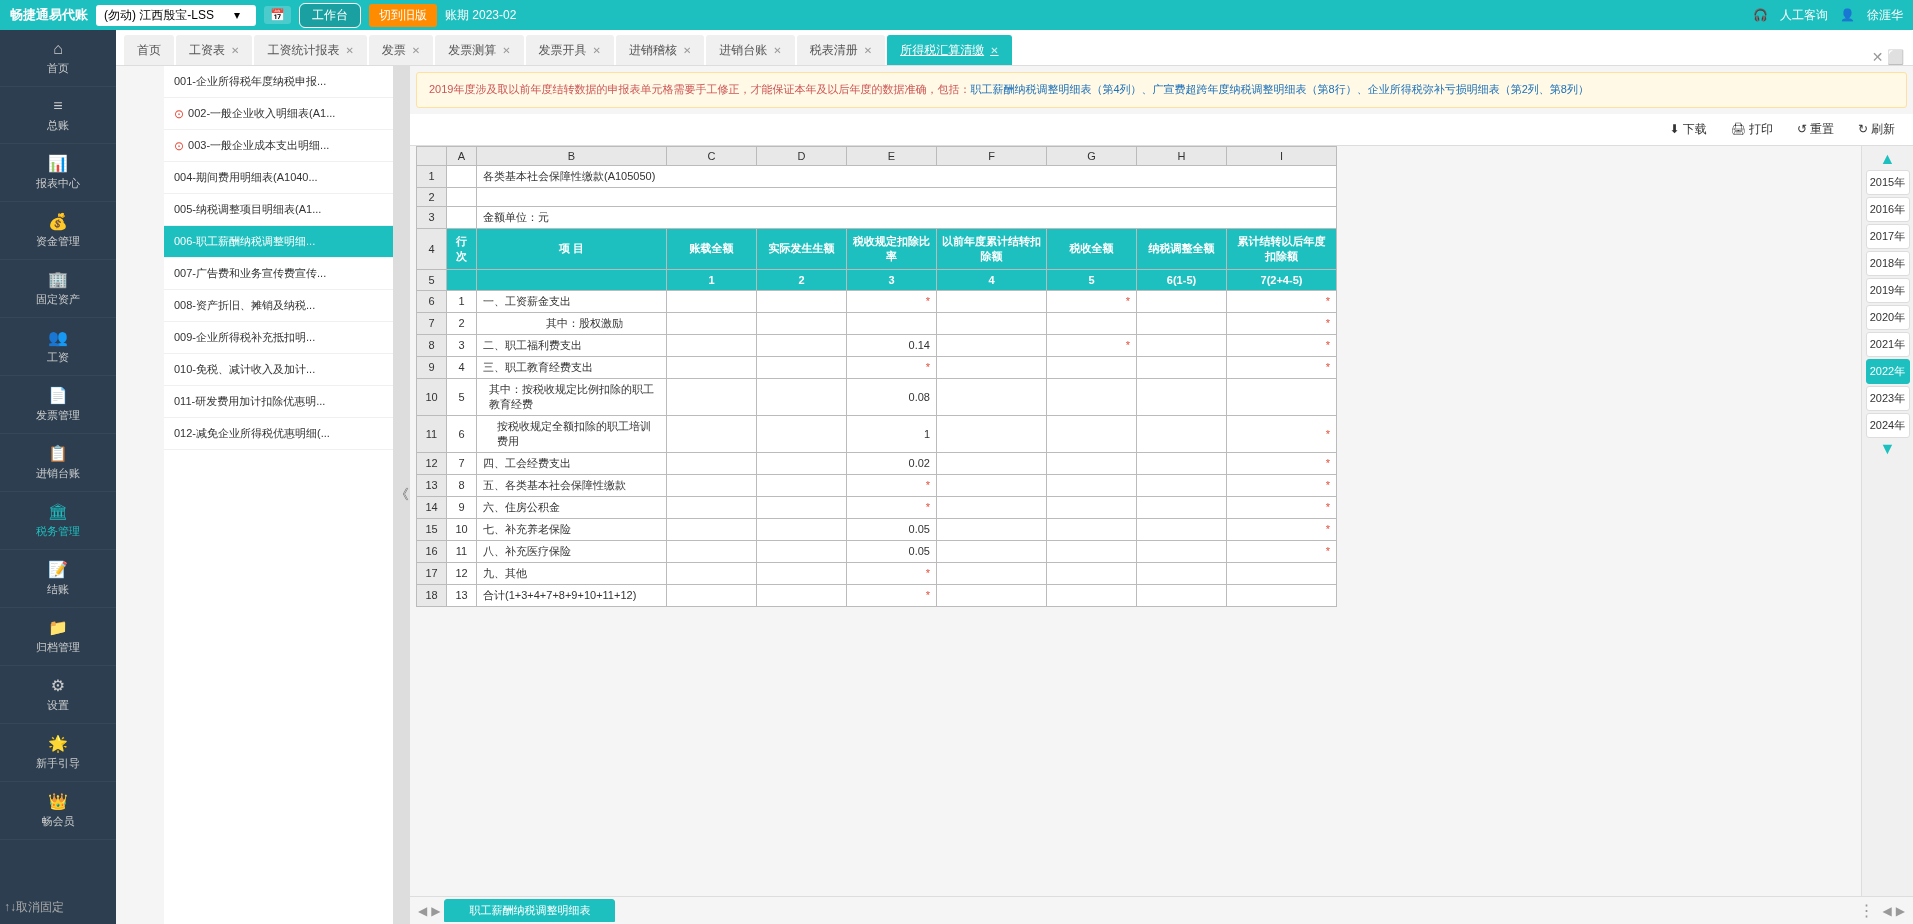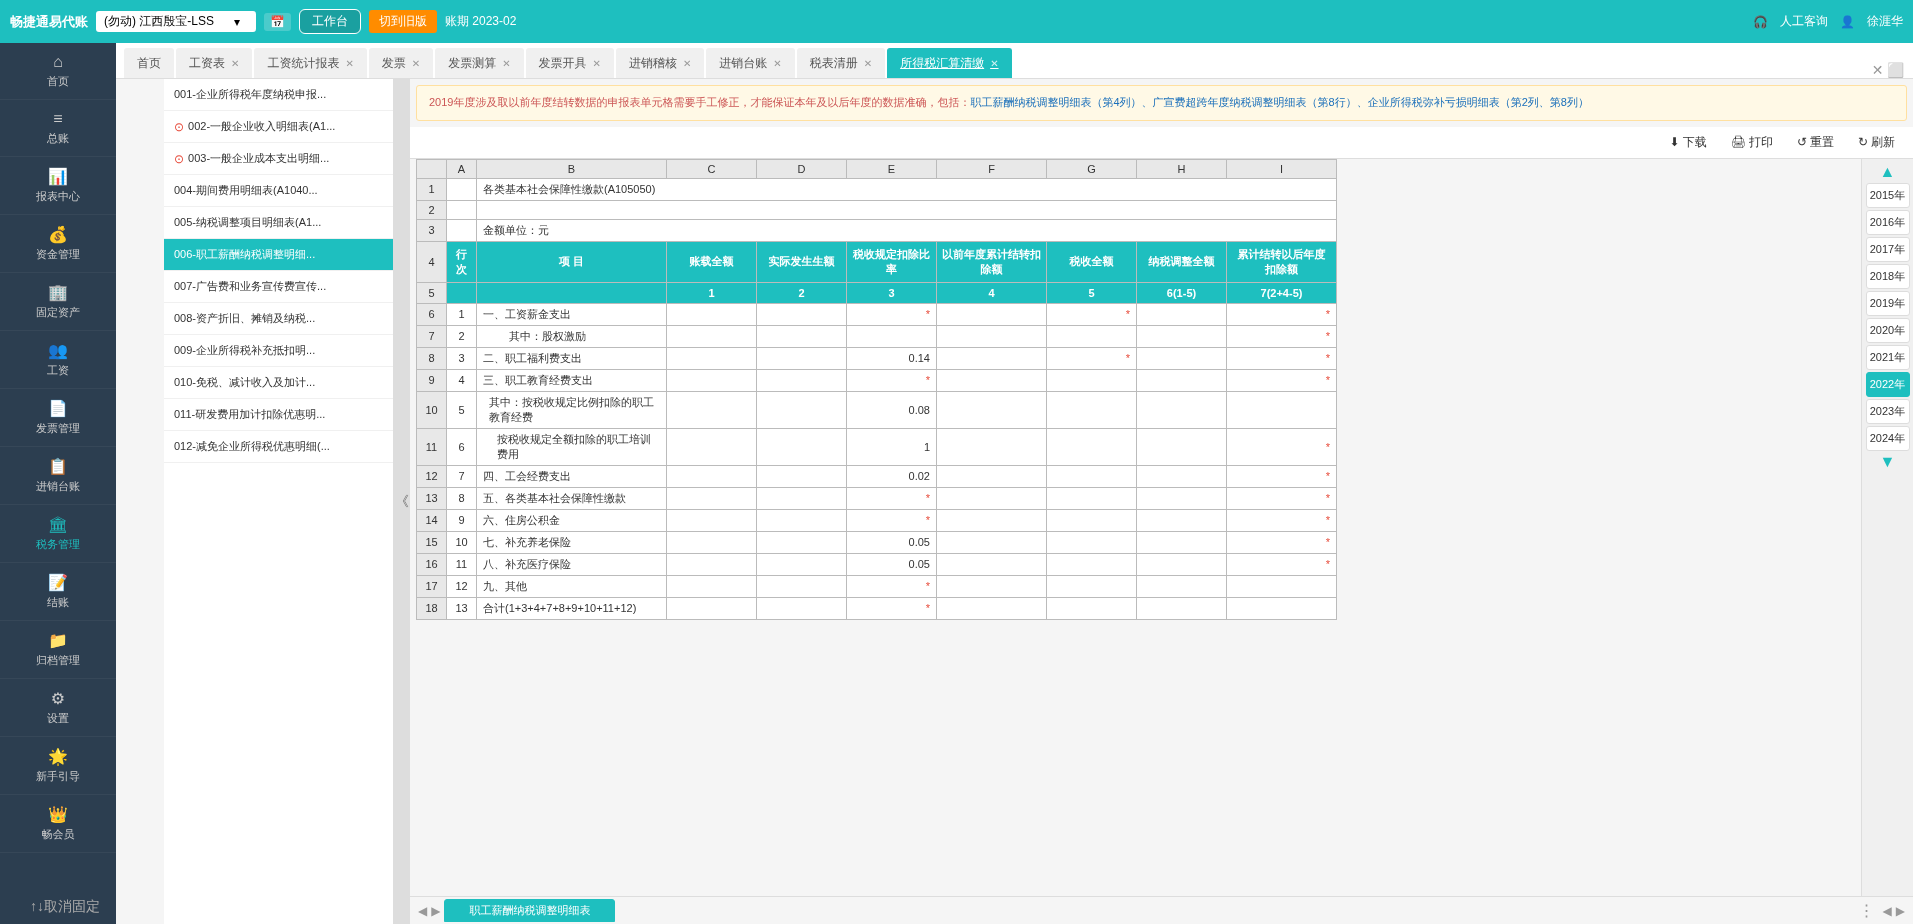--- a/index.html
+++ b/index.html
@@ -1,38 +1,38 @@
 <!DOCTYPE html>
 <html><head>
   <meta charset="utf-8">
   <style>
     * { box-sizing: border-box; margin: 0; padding: 0; }
     body { font-family: 'Microsoft YaHei', Arial, sans-serif; font-size: 12px; background: #f0f2f5; display: flex; flex-direction: column; height: 924px; overflow: hidden; }
 
     
-    .top-bar { height: 43px; background: #1ebfbf; display: flex; align-items: center; padding: 0 10px; gap: 8px; flex-shrink: 0; }
+    .top-bar { height: 30px; background: #1ebfbf; display: flex; align-items: center; padding: 0 10px; gap: 8px; flex-shrink: 0; }
     .top-bar .logo { color: white; font-size: 13px; font-weight: bold; white-space: nowrap; }
     .top-bar .company-select { background: white; border: none; border-radius: 3px; padding: 2px 8px; font-size: 12px; display: flex; align-items: center; gap: 20px; cursor: pointer; min-width: 160px; }
     .top-bar .icon-btn { background: rgba(255,255,255,0.2); border: none; border-radius: 3px; color: white; padding: 2px 6px; cursor: pointer; font-size: 12px; }
     .top-bar .workspace-btn { background: #1aa0a0; border: 1px solid white; border-radius: 6px; color: white; padding: 3px 12px; font-size: 12px; cursor: pointer; }
     .top-bar .back-btn { background: #ff8c00; border: none; border-radius: 3px; color: white; padding: 3px 10px; font-size: 12px; cursor: pointer; }
     .top-bar .period { color: white; font-size: 12px; }
     .top-bar .spacer { flex: 1; }
     .top-bar .user-area { display: flex; align-items: center; gap: 12px; color: white; font-size: 12px; }
 
     
     .main-layout { display: flex; flex: 1; overflow: hidden; }
 
     
     .sidebar { width: 116px; background: #2c3e50; display: flex; flex-direction: column; flex-shrink: 0; }
     .sidebar-item { display: flex; flex-direction: column; align-items: center; padding: 10px 4px; color: #ccc; cursor: pointer; font-size: 11px; gap: 3px; border-bottom: 1px solid rgba(255,255,255,0.05); }
     .sidebar-item.active { color: #1ebfbf; }
     .sidebar-item .si-icon { font-size: 16px; }
     .sidebar-bottom { margin-top: auto; }
-    .sidebar-footer { padding: 8px 16px; color: #aaa; font-size: 14px; text-align: right; cursor: pointer; }
+    .sidebar-footer { padding: 8px 4px; color: #aaa; font-size: 12px; text-align: left; cursor: pointer; }
 
     
     .content-area { flex: 1; display: flex; flex-direction: column; overflow: hidden; background: #f5f5f5; }
 
     
     .tab-bar { height: 36px; background: #fff; display: flex; align-items: flex-end; padding: 0 8px; border-bottom: 1px solid #ddd; flex-shrink: 0; gap: 2px; }
     .tab { display: flex; align-items: center; padding: 6px 12px; font-size: 12px; cursor: pointer; border: 1px solid transparent; border-bottom: none; border-radius: 3px 3px 0 0; background: #f0f0f0; color: #555; gap: 4px; }
     .tab .close-x { color: #999; font-size: 10px; margin-left: 2px; cursor: pointer; }
     .tab.active-teal { background: #1ebfbf; color: white; border-color: #1ebfbf; text-decoration: underline; }
 
@@ -383,21 +383,21 @@
                   <td class="num-cell"></td>
                   <td class="num-cell"><span class="star">*</span></td>
                   <td class="num-cell"></td>
                   <td class="num-cell"><span class="star">*</span></td>
                   <td class="num-cell"></td>
                   <td class="num-cell"><span class="star">*</span></td>
                 </tr>
                 <tr>
                   <td class="col-row-num">7</td>
                   <td class="line-num">2</td>
-                  <td class="item-name" style="padding-left:32px;">其中：股权激励</td>
+                  <td class="item-name" style="padding-left:32px;text-align:center;">其中：股权激励</td>
                   <td class="num-cell"></td>
                   <td class="num-cell"></td>
                   <td class="num-cell"></td>
                   <td class="num-cell"></td>
                   <td class="num-cell"></td>
                   <td class="num-cell"></td>
                   <td class="num-cell"><span class="star">*</span></td>
                 </tr>
                 <tr>
                   <td class="col-row-num">8</td>

